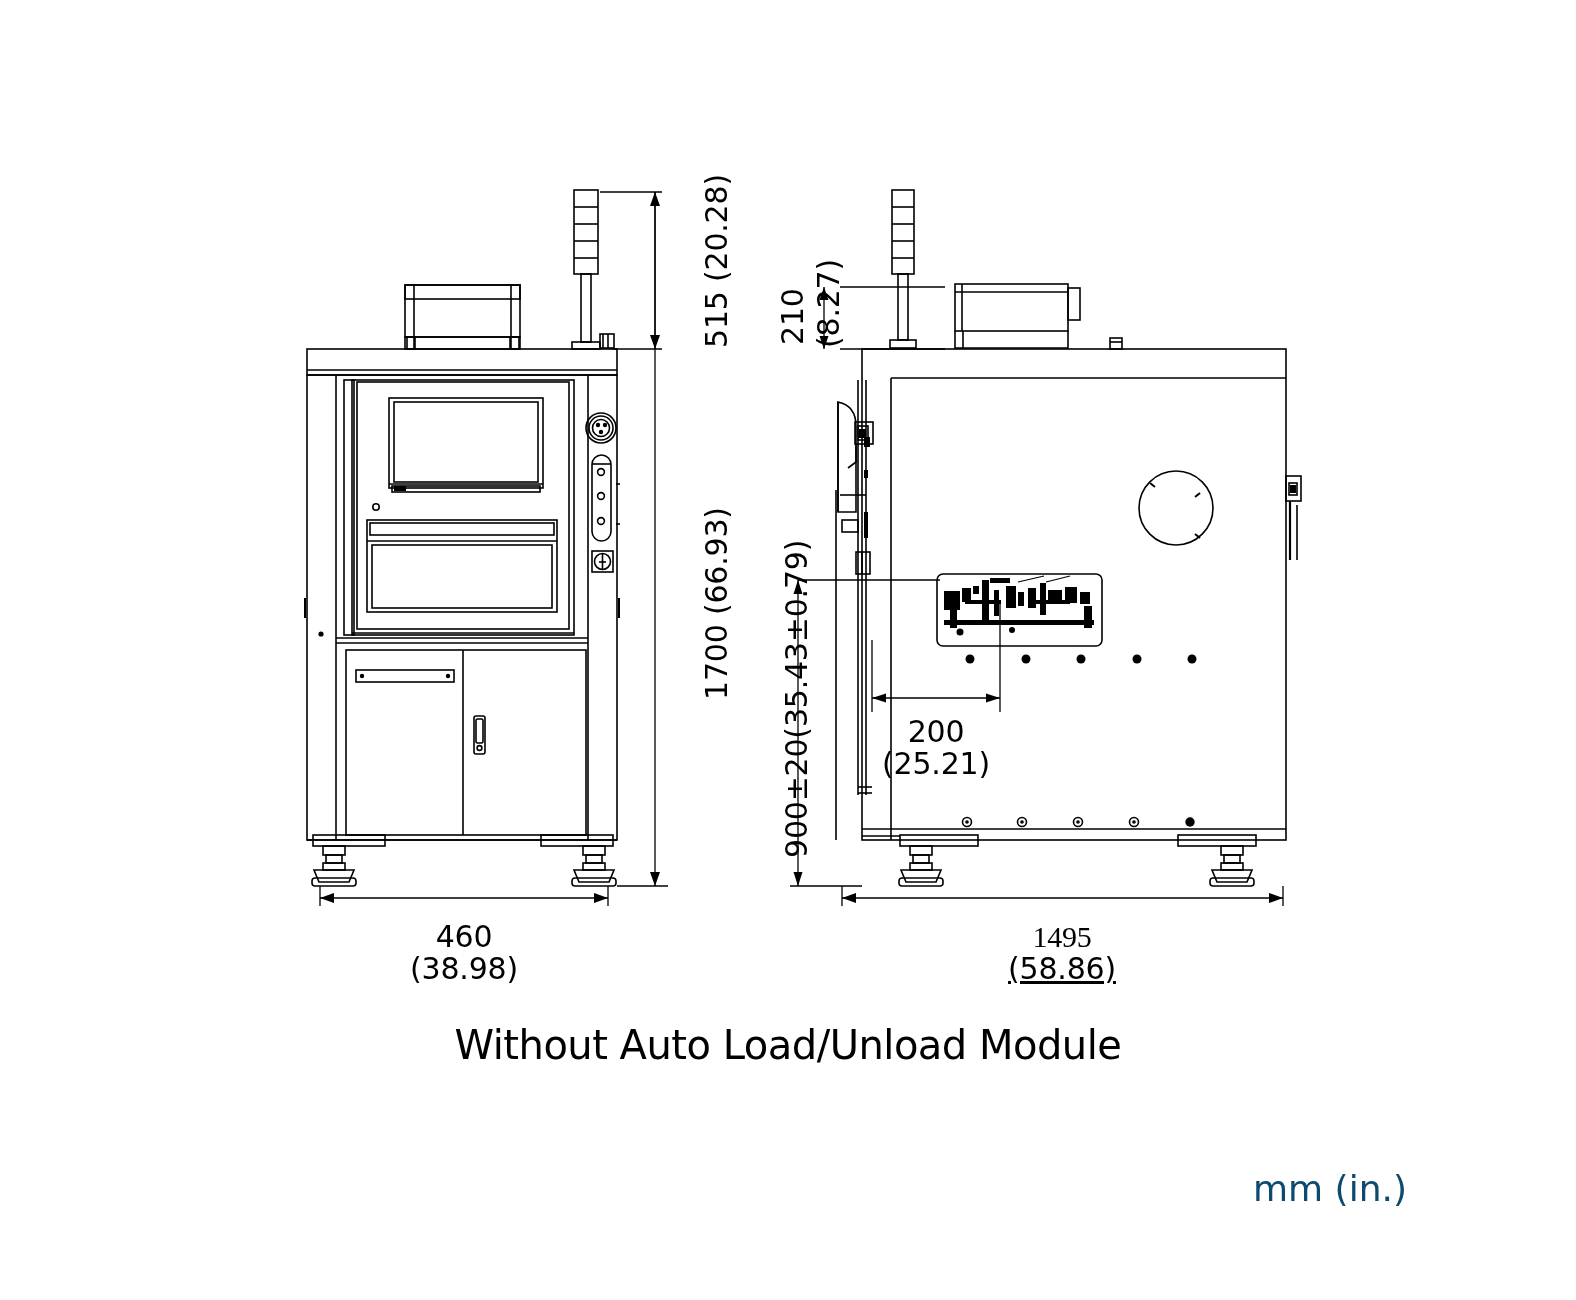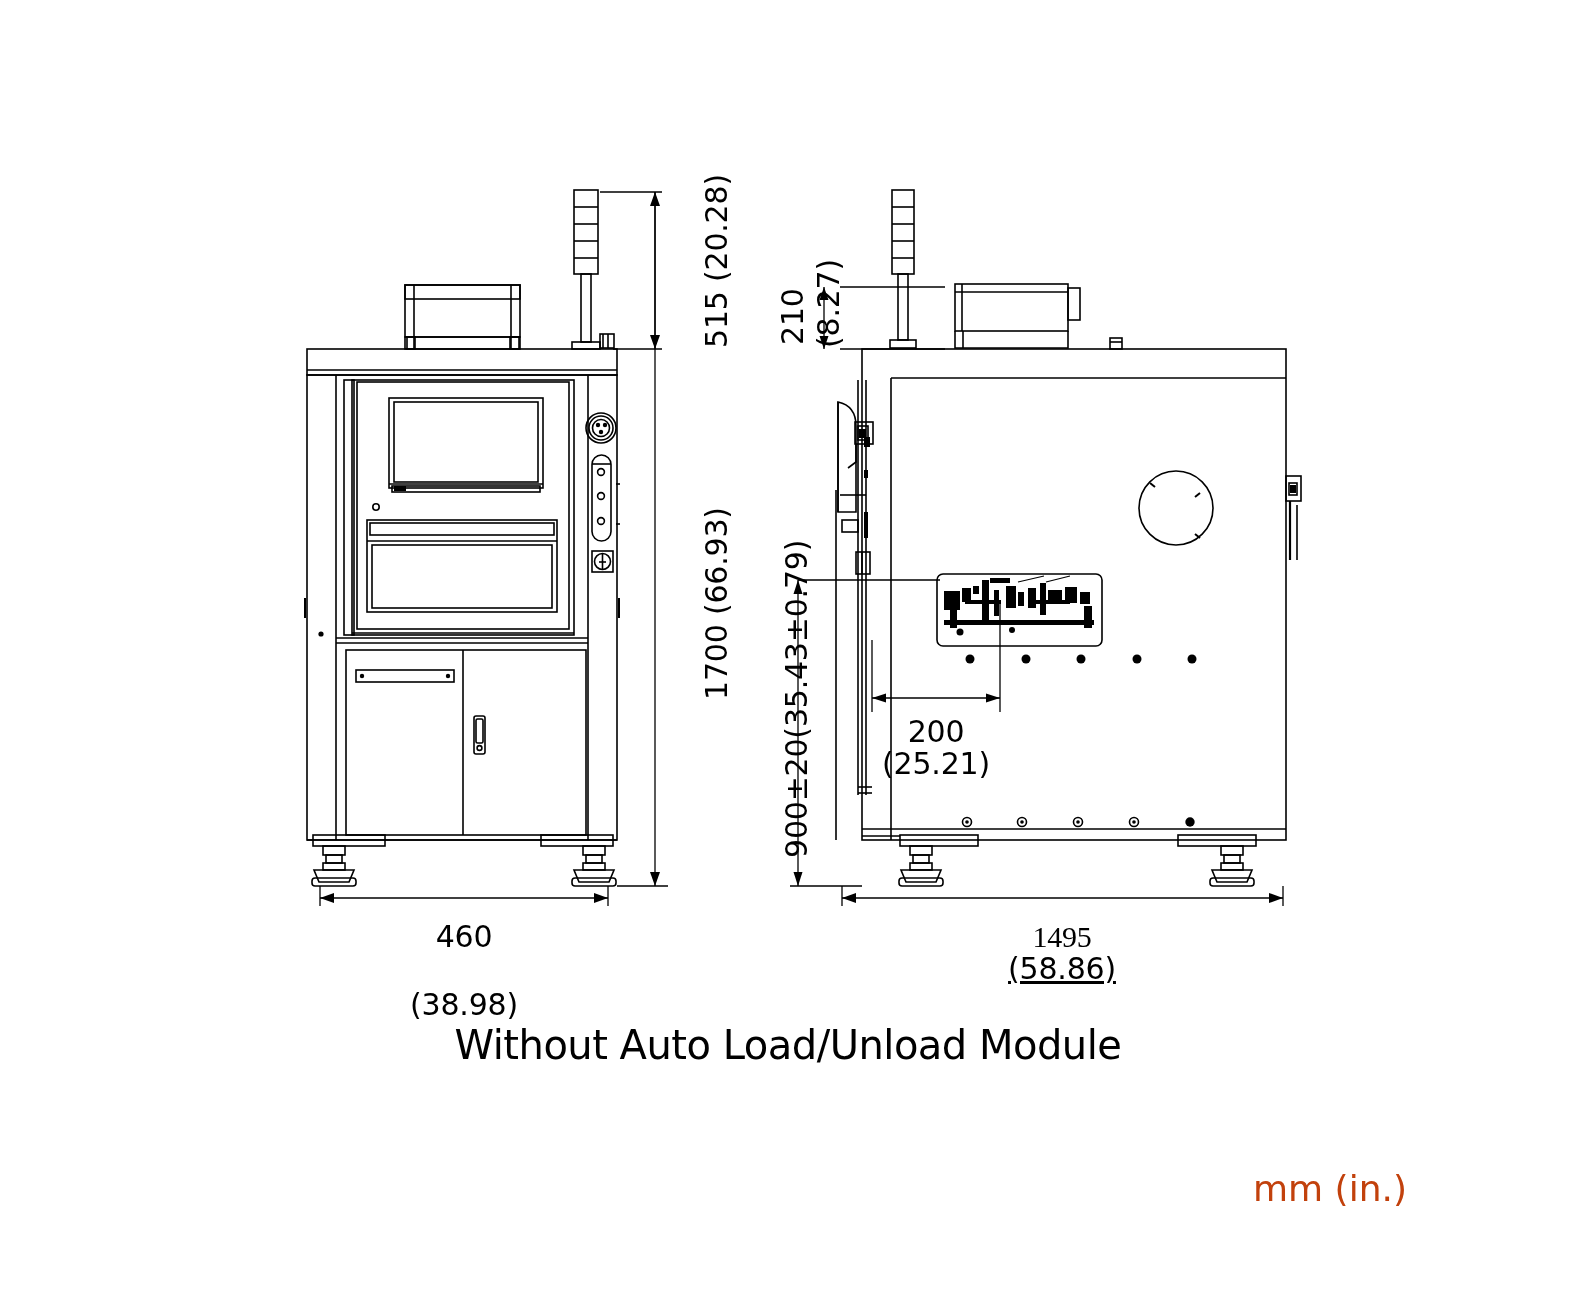--- a/index.html
+++ b/index.html
@@ -49,21 +49,21 @@
     letter-spacing: -0.5px;
     color: #000;
   }
   .units {
     position: absolute;
     left: 1170px;
     top: 1168px;
     width: 320px;
     text-align: center;
     font-size: 36px;
-    color: #c2410c;
+    color: #0c4a6e;
   }
 </style>
 </head>
 <body>
 
 <div id="page">
 
   <svg id="drawing-svg" viewBox="0 0 1576 1300">
     <g fill="none" stroke="#000" stroke-width="1.6" stroke-linejoin="miter" stroke-linecap="butt">
 
@@ -387,21 +387,21 @@
       </g>
 
     </g>
   </svg>
 
   <div class="dim-text dim-vert" style="left:700px; top:348px;">515 (20.28)</div>
 
   <div class="dim-text dim-vert" style="left:700px; top:700px;">1700 (66.93)</div>
 
   <div class="dim-text dim-center" style="left:384px; top:920px; width:160px;">460</div>
-  <div class="dim-text dim-center" style="left:384px; top:952px; width:160px;margin-top:36px;">(38.98)</div>
+  <div class="dim-text dim-center" style="left:384px; top:952px; width:160px;">(38.98)</div>
 
   <div class="dim-text dim-vert" style="left:776px; top:345px;">210</div>
   <div class="dim-text dim-vert" style="left:812px; top:348px;">(8.27)</div>
 
   <div class="dim-text dim-vert" style="left:780px; top:858px;">900±20(35.43±0.79)</div>
 
   <div class="dim-text dim-center" style="left:856px; top:715px; width:160px;">200</div>
   <div class="dim-text dim-center" style="left:856px; top:747px; width:160px;">(25.21)</div>
 
   <div class="dim-text dim-center" style="left:982px; top:920px; width:160px;font-family:Liberation Serif, serif;">1495</div>

